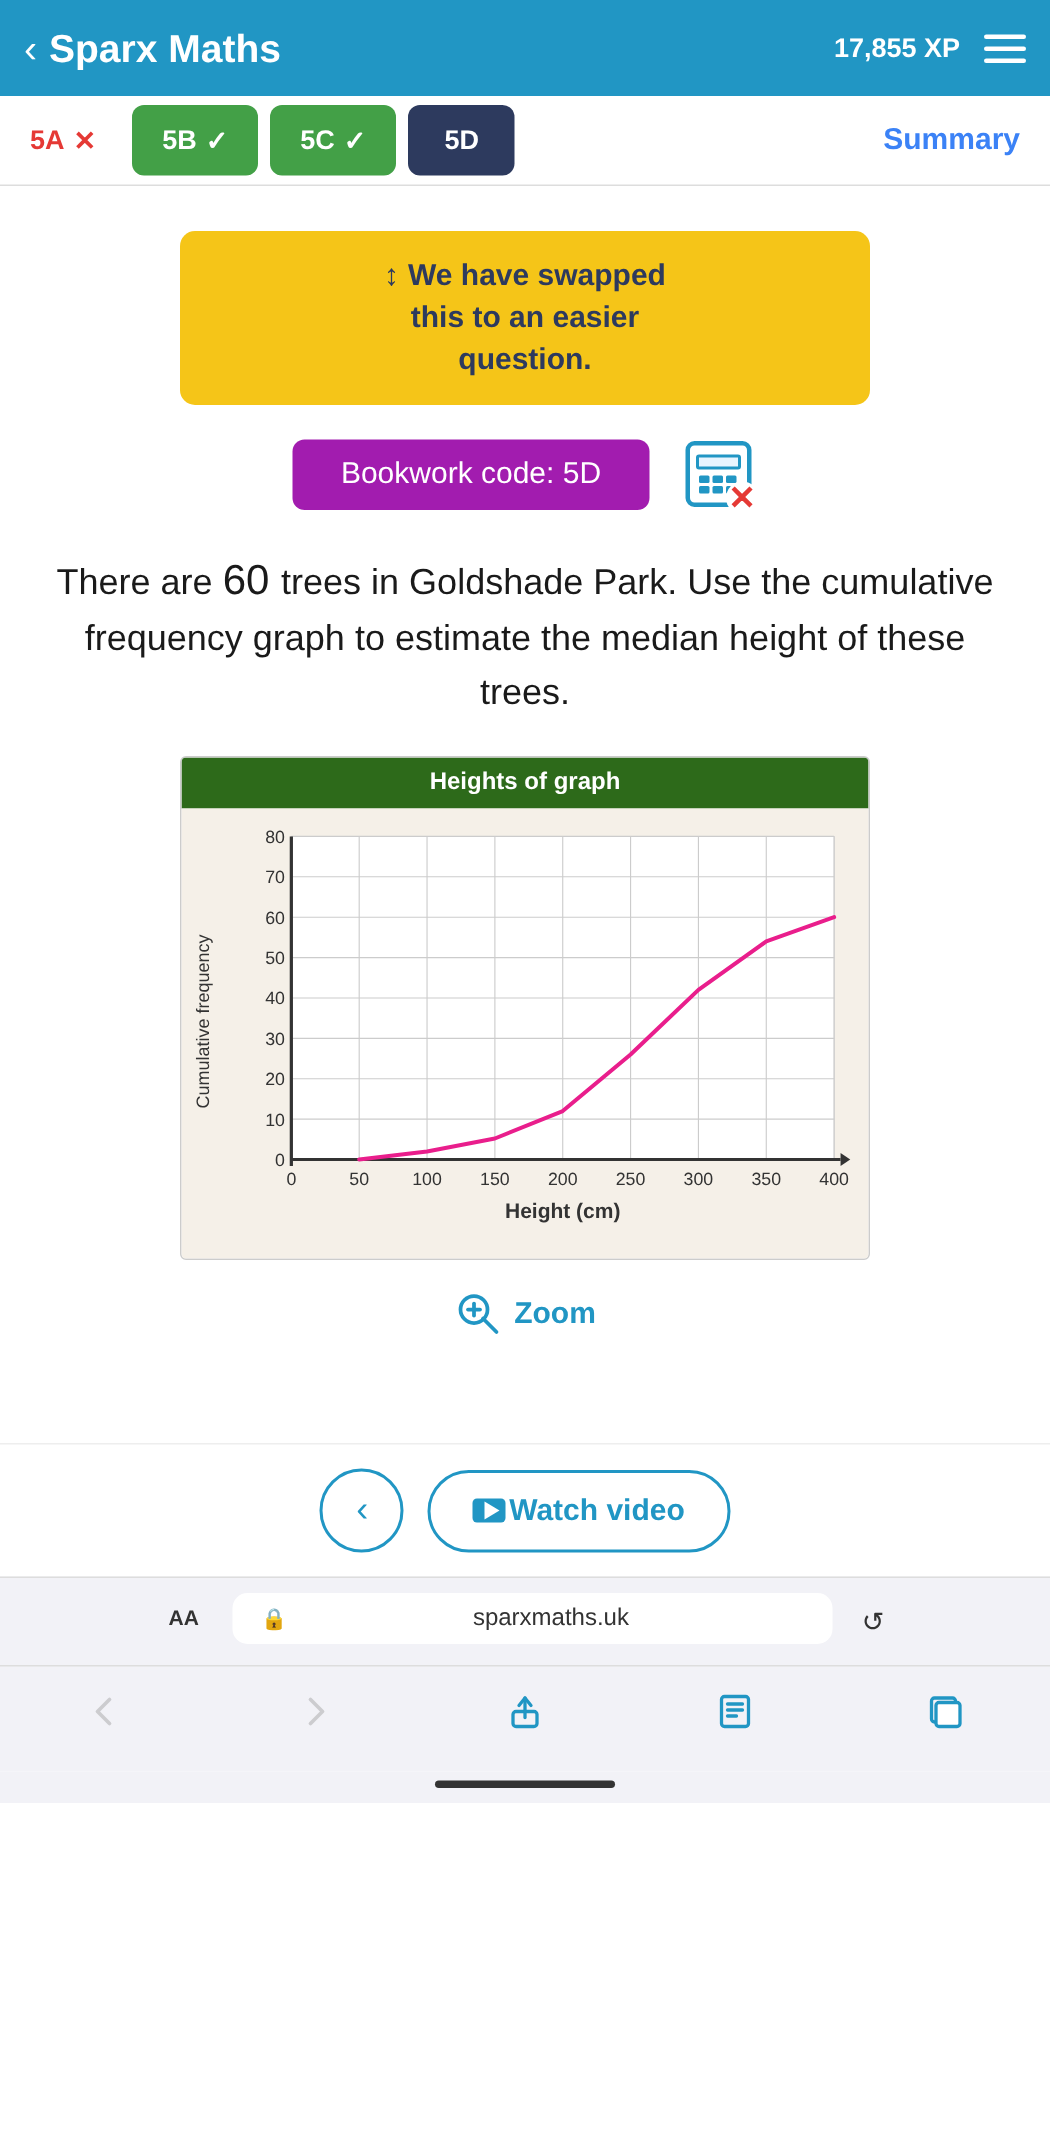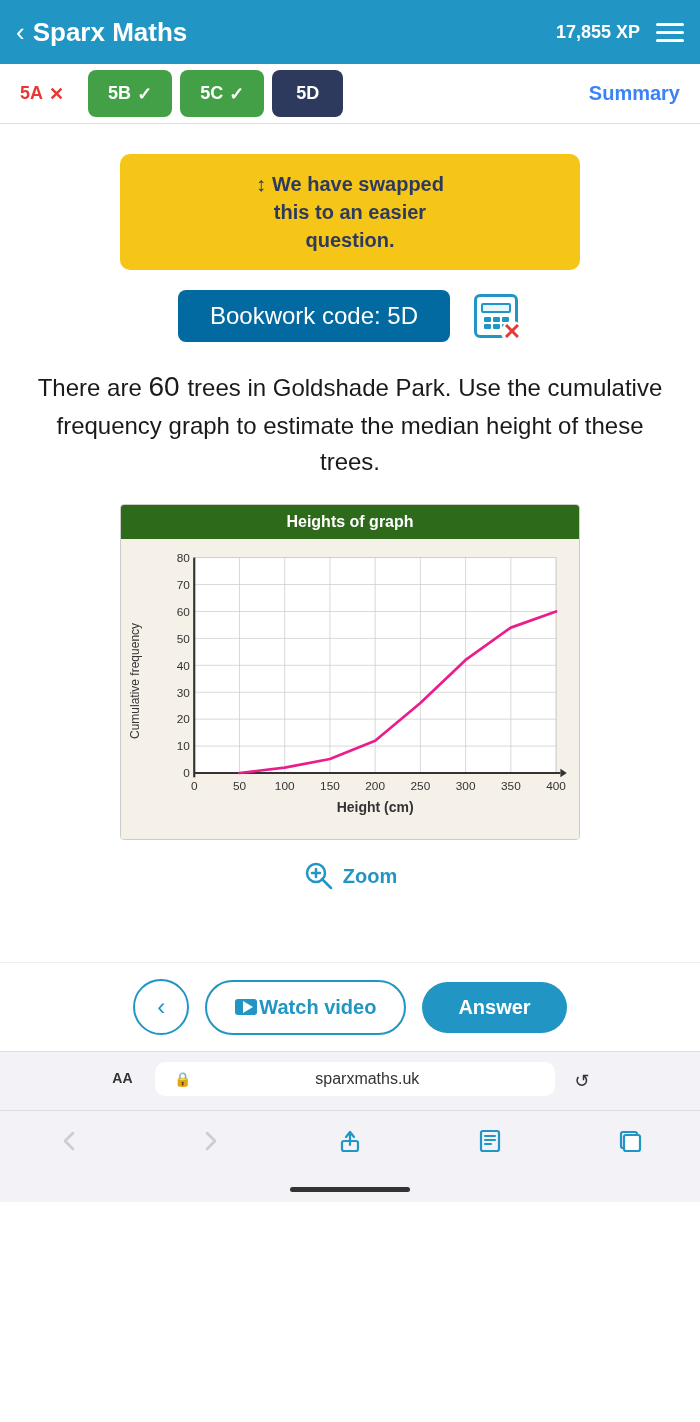--- a/index.html
+++ b/index.html
@@ -147,25 +147,25 @@
 
     
     .bookwork-row {
       display: flex;
       align-items: center;
       justify-content: center;
       gap: 20px;
       margin: 16px 0 24px;
     }
     .bookwork-code {
-      background: #0369a1;
+      background: #a21caf;
       color: white;
       border-radius: 8px;
       padding: 12px 32px;
-      font-size: 24px;
+      font-size: 20px;
       font-weight: 500;
     }
     .calculator-icon {
       width: 52px;
       height: 52px;
       position: relative;
       display: inline-flex;
       align-items: center;
       justify-content: center;
     }
@@ -597,21 +597,20 @@
   </div>
 
 </div>
 
 <div class="bottom-bar">
   <button class="btn-back-circle">‹</button>
   <button class="btn-watch-video">
     <span class="video-icon"></span>
     <span>Watch video</span>
   </button>
-  <button class="btn-answer">Answer</button>
 </div>
 
 <div class="browser-bar">
   <span class="font-size-btn">AA</span>
   <div class="url-bar">
     <span class="lock-icon">🔒</span>
     <span class="url-text">sparxmaths.uk</span>
   </div>
   <span class="refresh-btn">↺</span>
 </div>

